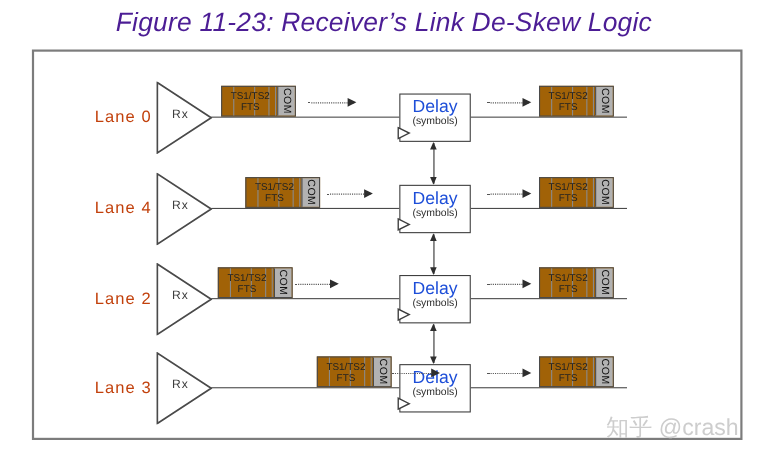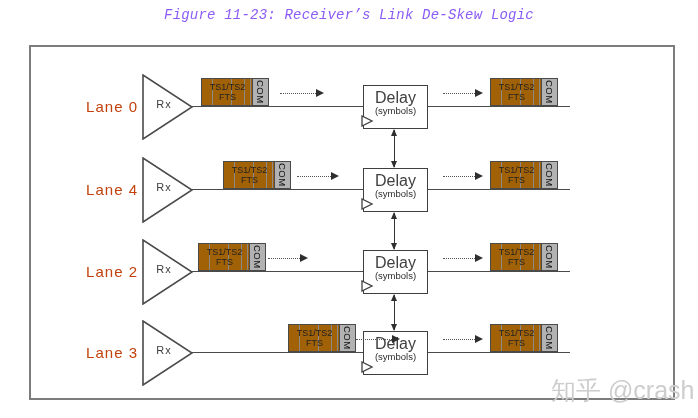--- a/index.html
+++ b/index.html
@@ -1,20 +1,20 @@
 <!DOCTYPE html>
 <html><head>
 <meta charset="utf-8">
 <style>
   html,body{margin:0;padding:0;background:#fff;}
   body{width:698px;height:418px;font-family:"Liberation Sans",sans-serif;}
   #page{position:relative;width:698px;height:418px;overflow:hidden;background:#fff;color:#333;}
 
   .title{position:absolute;top:7px;left:0;width:100%;text-align:center;
-         font-family:Liberation Mono, monospace;font-style:italic;font-size:14px;color:#8b5cf6;letter-spacing:.2px;}
+         font-family:Liberation Sans, sans-serif;font-style:italic;font-size:24px;color:#4c1d95;letter-spacing:.2px;}
 
   .frame{position:absolute;left:29px;top:45px;width:646px;height:355px;
          border:2px solid #7c7c7c;box-sizing:border-box;background:#fff;}
 
   .lane{position:absolute;inset:0;}
   .l0{--y:107px;--bx:201px;--ax:280px;--aw:42px;}
   .l1{--y:190px;--bx:223px;--ax:297px;--aw:40px;}
   .l2{--y:272px;--bx:198px;--ax:268px;--aw:38px;}
   .l3{--y:353px;--bx:288px;--ax:356px;--aw:42px;}
 
@@ -41,35 +41,35 @@
        justify-content:center;writing-mode:vertical-rl;font-size:9.5px;color:#111;letter-spacing:.5px;}
 
   .darr{position:absolute;top:calc(var(--y) - 14px);border-top:1.6px dotted #555;z-index:5;}
   .darr::after{content:'';position:absolute;right:-2px;top:-4.6px;width:0;height:0;
                border-left:8px solid #2e2e2e;border-top:4px solid transparent;border-bottom:4px solid transparent;}
   .darr-in{left:var(--ax);width:var(--aw);}
   .darr-out{left:443px;width:38px;}
 
   .delay{position:absolute;left:363px;top:calc(var(--y) - 22px);width:65px;height:44px;
          border:1.6px solid #3f3f3f;background:#fff;box-sizing:border-box;z-index:2;text-align:center;}
-  .delay-t{font-size:16px;color:#404040;margin-top:4px;line-height:16px;}
+  .delay-t{font-size:16px;color:#1d4ed8;margin-top:4px;line-height:16px;}
   .delay-s{font-size:9.5px;color:#2b2b2b;line-height:10px;}
   .clk{position:absolute;left:-3px;bottom:1px;}
   .clk polygon{fill:#fff;stroke:#3f3f3f;stroke-width:1.3;}
 
   .varr{position:absolute;left:394px;width:0;border-left:1.6px solid #333;z-index:1;}
   .varr::before{content:'';position:absolute;left:-4.3px;top:-1px;
                 border:3.5px solid transparent;border-top:0;border-bottom:7px solid #2e2e2e;}
   .varr::after{content:'';position:absolute;left:-4.3px;bottom:-1px;
                border:3.5px solid transparent;border-bottom:0;border-top:7px solid #2e2e2e;}
   .v1{top:130px;height:37px;}
   .v2{top:213px;height:36px;}
   .v3{top:295px;height:35px;}
 
-  .wm{position:absolute;left:551px;top:374px;font-size:25px;color:#cdcdcd;white-space:nowrap;z-index:6;}
+  .wm{position:absolute;left:551px;top:374px;font-size:21px;color:#cdcdcd;white-space:nowrap;z-index:6;}
 </style>
 </head>
 <body>
 
 <div id="page">
 
   <div class="title">Figure 11-23: Receiver’s Link De-Skew Logic</div>
 
   <div class="frame"></div>
 

